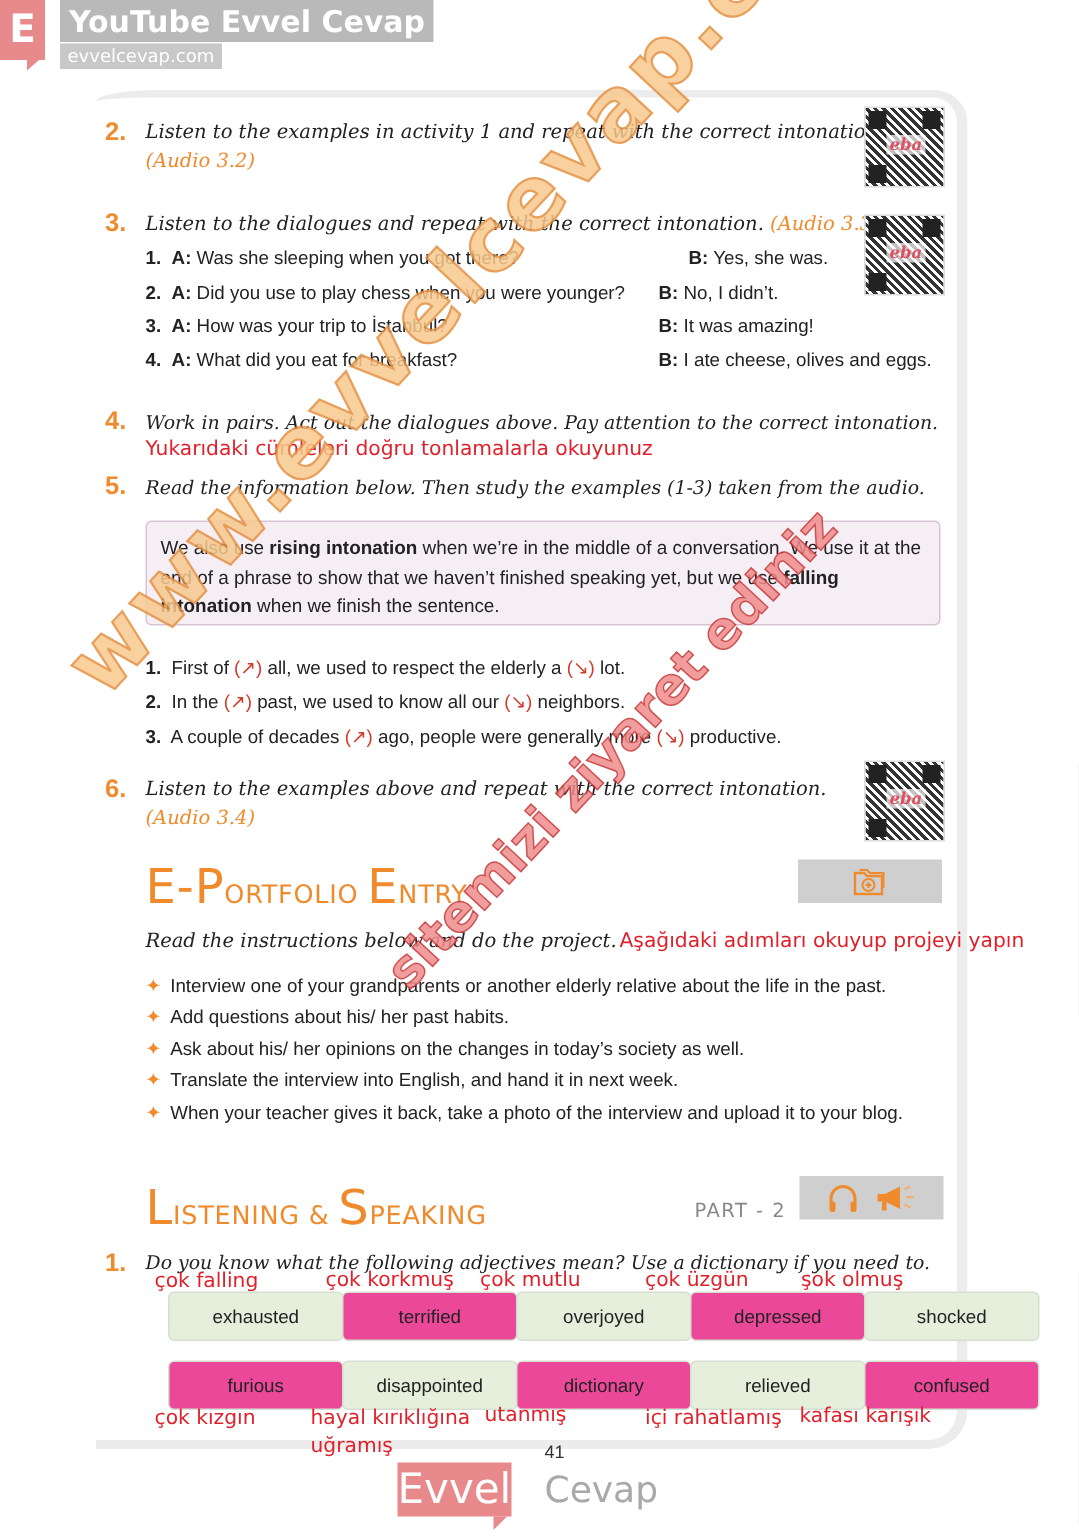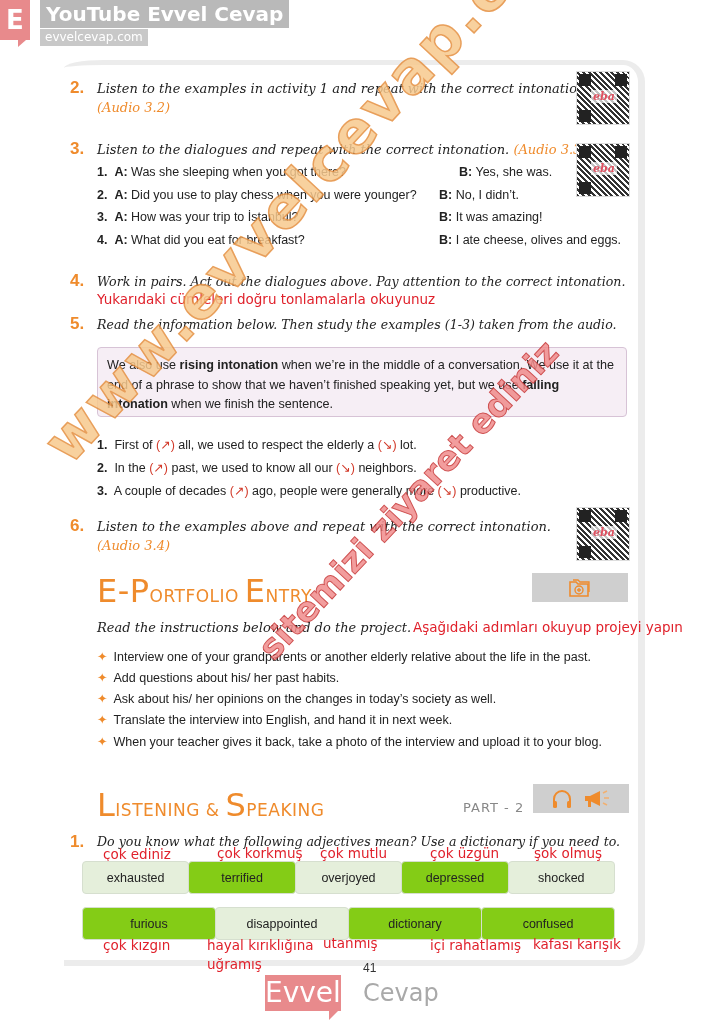--- a/index.html
+++ b/index.html
@@ -85,28 +85,28 @@
   .section-title .small { font-size:17px; }
 
   .icon-box {
     position:absolute; background:#cfcfcf; display:flex; align-items:center;
     justify-content:center; gap:10px;
   }
 
   .bullet { position:absolute; left:97px; font-size:12.5px; white-space:nowrap; }
   .bullet .star { color:#ef8b2c; margin-right:6px; }
 
-  .words { position:absolute; left:82px; width:532px; display:flex;justify-content:flex-end; }
+  .words { position:absolute; left:112px; width:580px; display:flex; }
   .word {
     flex:1; height:33px; line-height:33px; text-align:center; font-size:12.5px;
     border:1px solid #d6dfcf; border-radius:4px; box-sizing:border-box;
     margin-right:-1px;
   }
   .word.g { background:#e5efdb; }
-  .word.w { background:#84cc16; }
+  .word.w { background:#ec4899; }
   .tl { position:absolute; }
 
   .page-num { position:absolute; left:343px; top:961px; font-size:12px; color:#333;margin-left:20px; }
 
   .wm-bottom { position:absolute; left:265px; top:975px; height:36px; }
   .wm-bottom .evvel {
     position:absolute; left:0; top:0; height:36px; padding:0 0;
     background:#e88a8c; color:#fff; font-size:28px; line-height:36px;
     font-family:"DejaVu Sans", sans-serif;
   }
@@ -226,38 +226,39 @@
   <svg width="28" height="20" viewBox="0 0 28 20">
     <path d="M2 7 h5 l10 -5 v15 l-10 -5 h-5 z" fill="#ef8b2c"></path>
     <path d="M5 12 v6 h3 v-6" fill="#ef8b2c"></path>
     <path d="M20 4 l4 -2 M21 9 h5 M20 14 l4 2" stroke="#f2b070" stroke-width="1.5"></path>
   </svg>
 </div>
 
 <div class="num" style="left:70px;top:832px;">1.</div>
 <div class="instr" style="left:97px;top:834px;font-size:12.6px;">Do you know what the following adjectives mean? Use a dictionary if you need to.</div>
 
-<div class="tr tl" style="left:103px;top:846px;">çok ediniz</div>
+<div class="tr tl" style="left:103px;top:846px;">çok falling</div>
 <div class="tr tl" style="left:217px;top:845px;">çok korkmuş</div>
 <div class="tr tl" style="left:320px;top:845px;">çok mutlu</div>
 <div class="tr tl" style="left:430px;top:845px;">çok üzgün</div>
 <div class="tr tl" style="left:534px;top:845px;">şok olmuş</div>
 
 <div class="words" style="top:861px;">
   <div class="word g">exhausted</div>
   <div class="word w">terrified</div>
   <div class="word g">overjoyed</div>
   <div class="word w">depressed</div>
   <div class="word g">shocked</div>
 </div>
 
 <div class="words" style="top:907px;">
   <div class="word w">furious</div>
   <div class="word g">disappointed</div>
   <div class="word w">dictionary</div>
+  <div class="word g">relieved</div>
   <div class="word w">confused</div>
 </div>
 
 <div class="tr tl" style="left:103px;top:937px;">çok kızgın</div>
 <div class="tr tl" style="left:207px;top:937px;">hayal kırıklığına</div>
 <div class="tr tl" style="left:207px;top:956px;">uğramış</div>
 <div class="tr tl" style="left:323px;top:935px;">utanmış</div>
 <div class="tr tl" style="left:430px;top:937px;">içi rahatlamış</div>
 <div class="tr tl" style="left:533px;top:936px;">kafası karışık</div>
 

